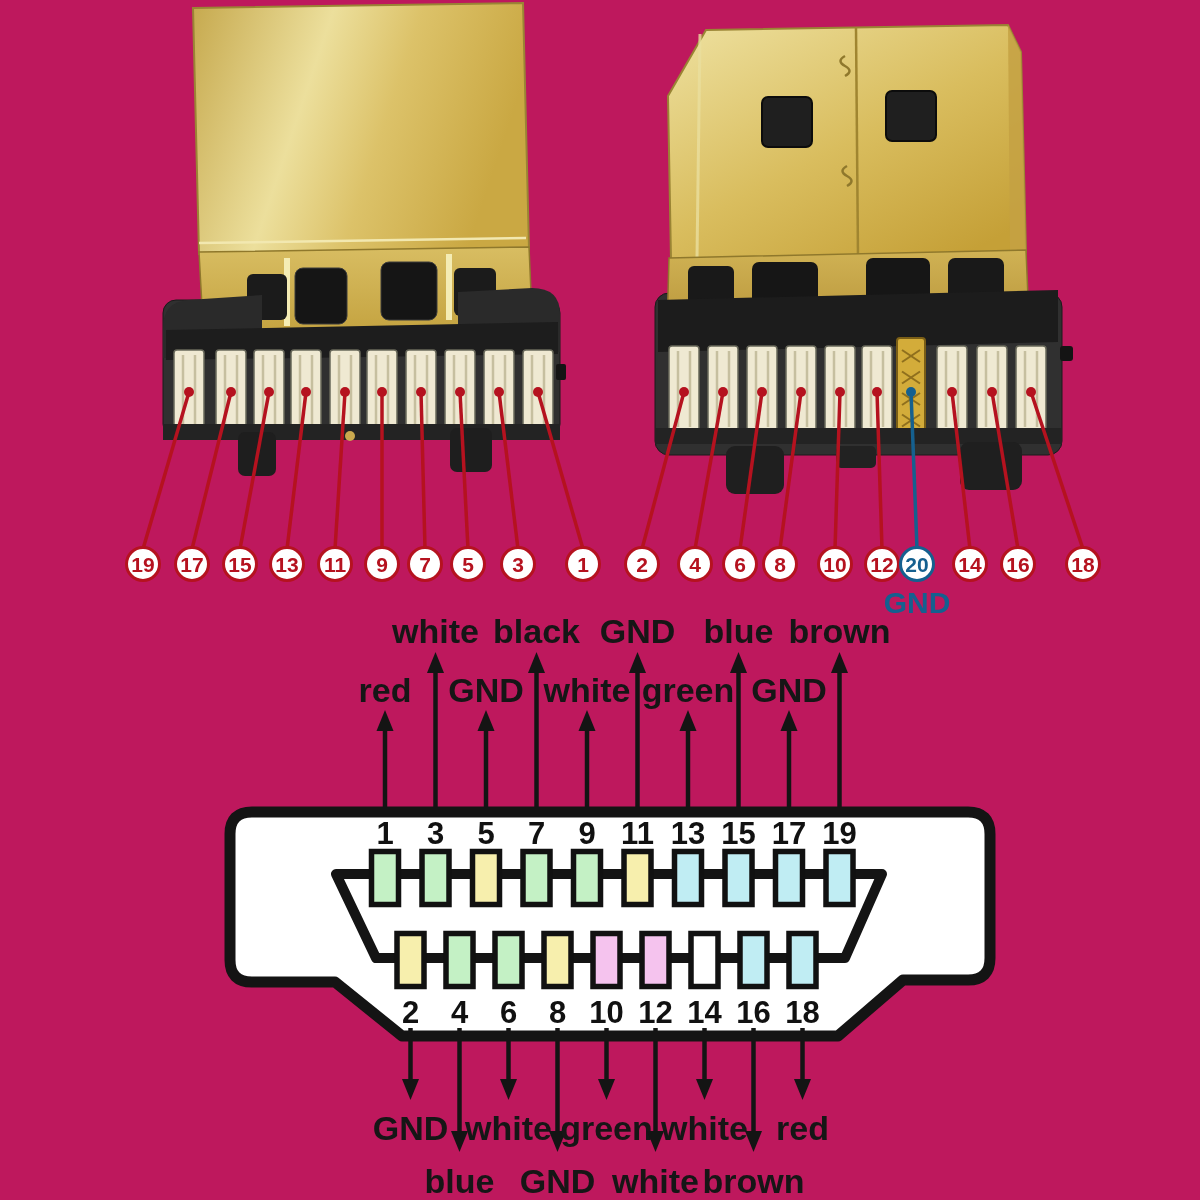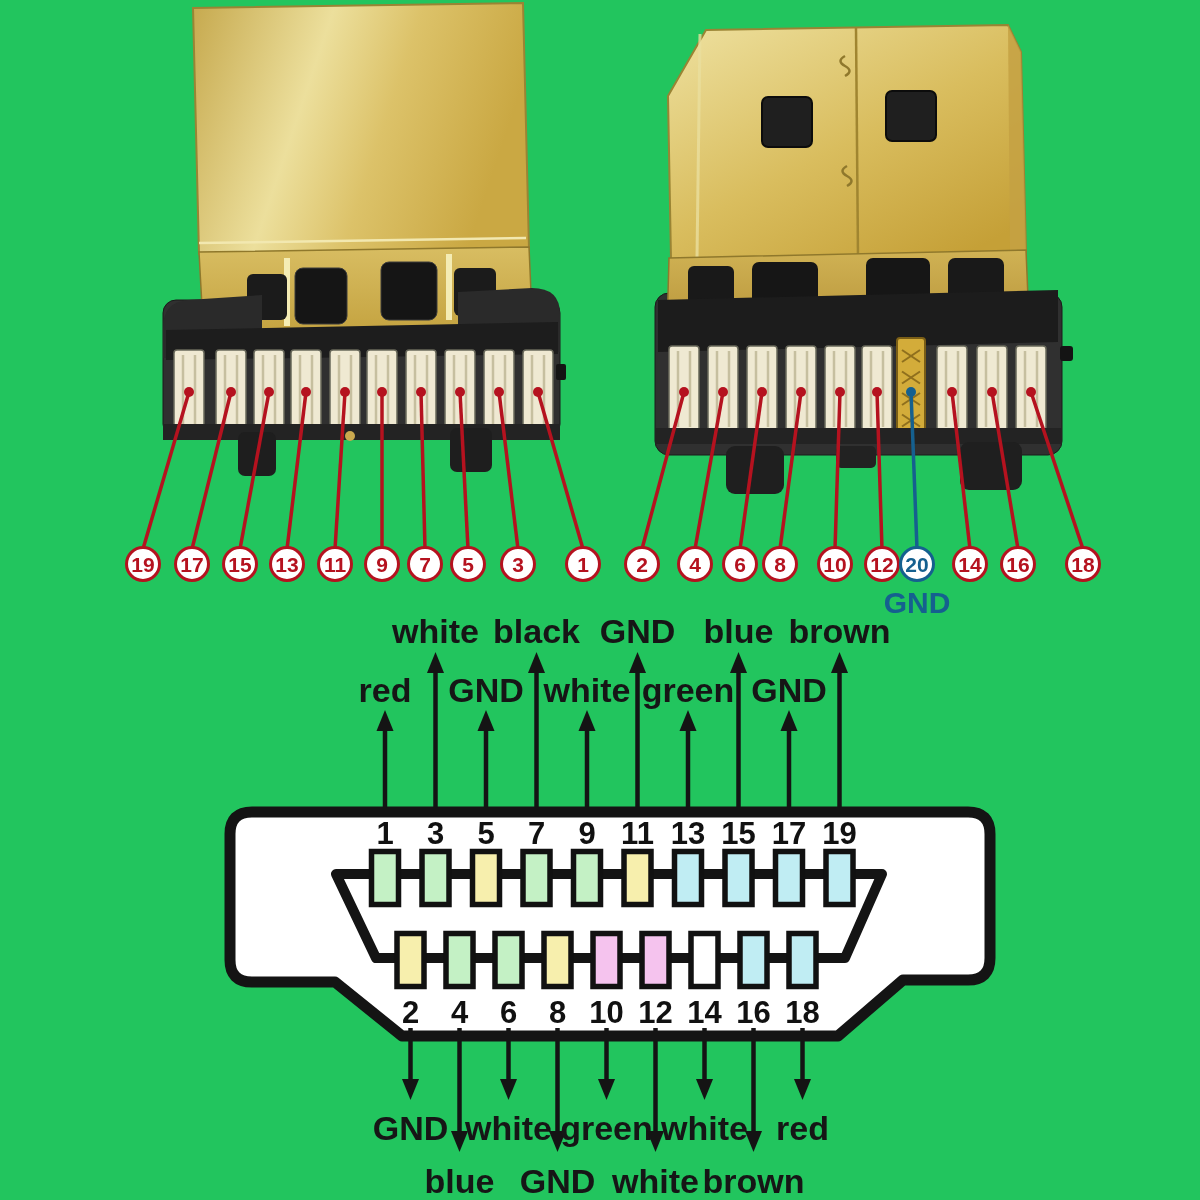--- a/index.html
+++ b/index.html
@@ -1,16 +1,16 @@
 <!DOCTYPE html>
 <html><head>
 <meta charset="utf-8">
 <style>
   html,body{margin:0;padding:0;background:#ffffff;}
-  .stage{width:1200px;height:1200px;position:relative;background:#22c55e;overflow:hidden;}
+  .stage{width:1200px;height:1200px;position:relative;background:#be185d;overflow:hidden;}
   svg{display:block;}
   svg text{font-family:"Liberation Sans","DejaVu Sans",sans-serif;}
 </style>
 </head>
 <body>
 
 <div class="stage">
 <svg width="1200" height="1200" viewBox="0 0 1200 1200">
   <defs>
     <linearGradient id="gPlate" x1="0" y1="0" x2="1" y2="0.25">

